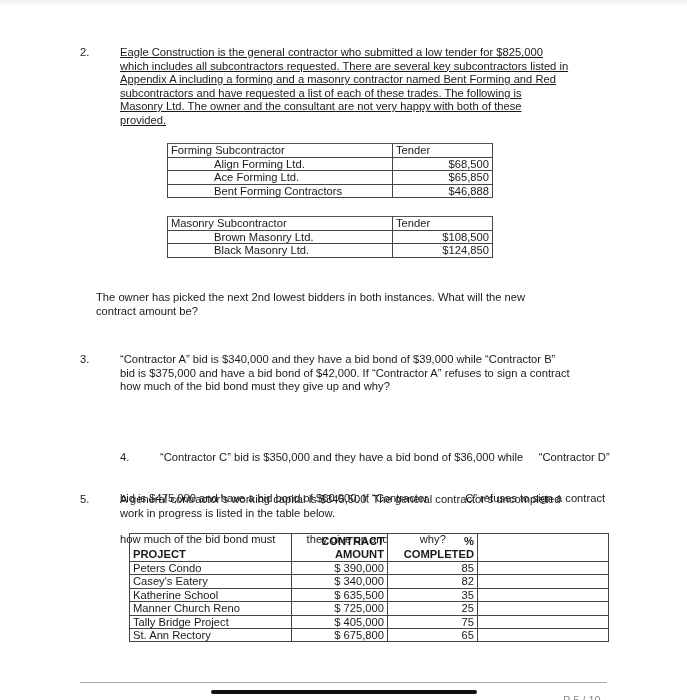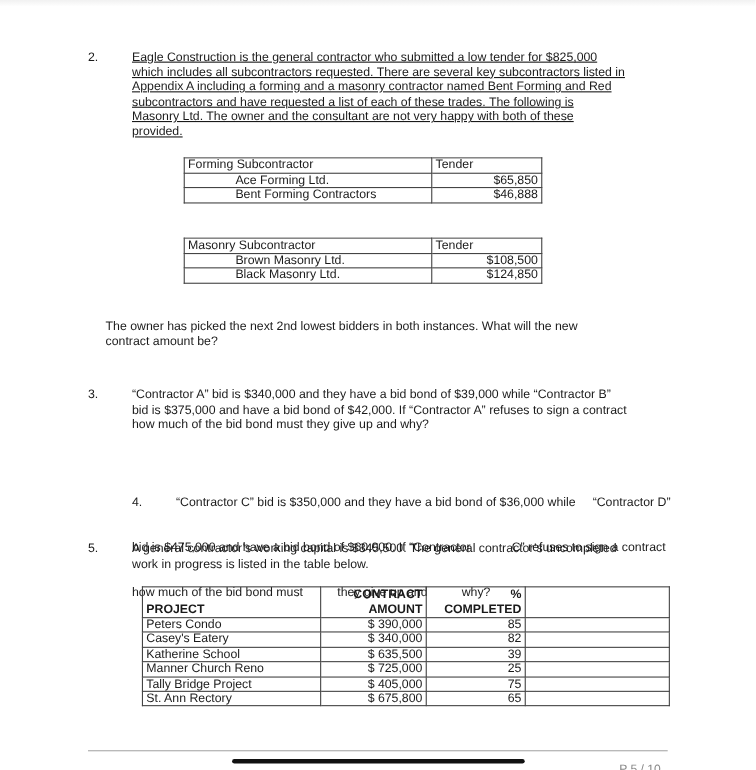--- a/index.html
+++ b/index.html
@@ -38,20 +38,24 @@
   <p>subcontractors and have requested a list of each of these trades.  The following is</p>
   <p>Masonry Ltd. The owner and the consultant are not very happy with both of these</p>
   <p>provided.</p>
 </div>
 
 <table class="t1" style="left:167px; top:143px; width:326px;">
   <tbody>
       <tr>
     <td style="width:218px;margin-left:27px;">Forming Subcontractor</td>
     <td>Tender</td>
+  </tr>
+  <tr>
+    <td class="indent">Align Forming Ltd.</td>
+    <td class="num">$68,500</td>
   </tr>
   <tr>
     <td class="indent">Ace Forming Ltd.</td>
     <td class="num">$65,850</td>
   </tr>
   <tr>
     <td class="indent">Bent Forming Contractors</td>
     <td class="num">$46,888</td>
   </tr>
 </tbody>
@@ -114,21 +118,21 @@
   </tr>
   <tr>
     <td>Casey's Eatery</td>
     <td class="num">$ 340,000</td>
     <td class="num">82</td>
     <td></td>
   </tr>
   <tr>
     <td>Katherine School</td>
     <td class="num">$ 635,500</td>
-    <td class="num">39</td>
+    <td class="num">35</td>
     <td></td>
   </tr>
   <tr>
     <td>Manner Church Reno</td>
     <td class="num">$ 725,000</td>
     <td class="num">25</td>
     <td></td>
   </tr>
   <tr>
     <td>Tally Bridge Project</td>

